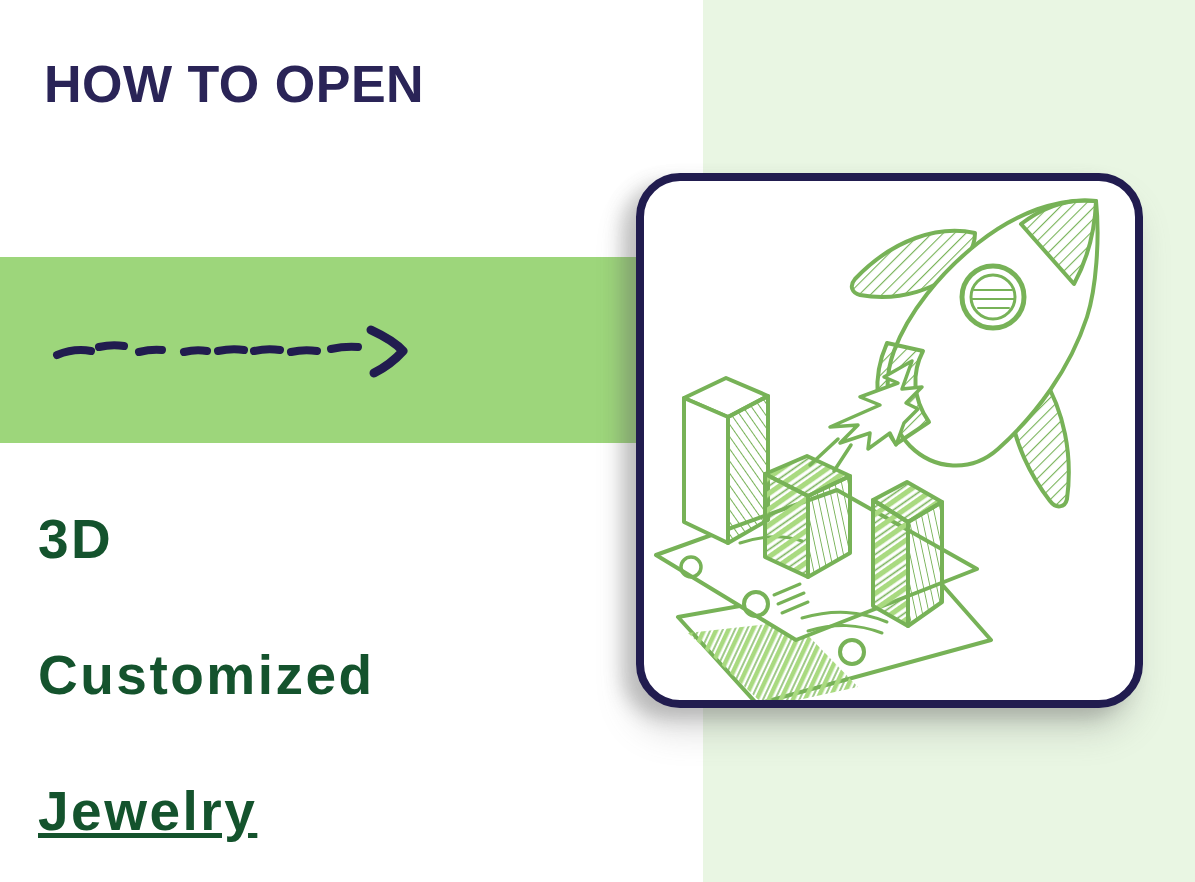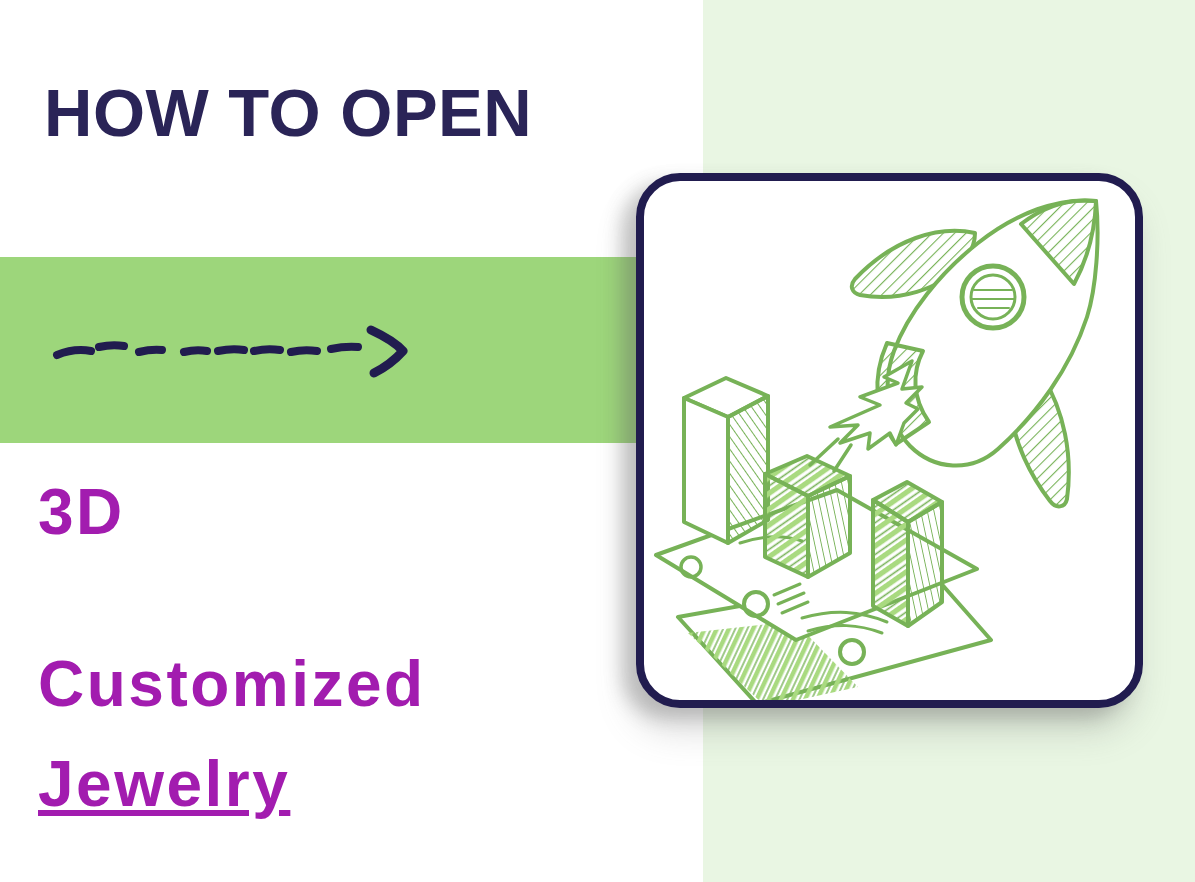--- a/index.html
+++ b/index.html
@@ -10,34 +10,34 @@
   }
   .vband{
     position:absolute;left:703px;top:0;width:492px;height:882px;
     background:#e9f6e3;
   }
   .hband{
     position:absolute;left:0;top:257px;width:658px;height:186px;
     background:#9dd67b;
   }
   .title{
-    position:absolute;left:44px;top:74px;
-    font-size:67px;font-weight:800;letter-spacing:0.5px;
+    position:absolute;left:44px;top:54px;
+    font-size:52px;font-weight:800;letter-spacing:0.5px;
     color:#2a2457;white-space:nowrap;
   }
   .arrow-wrap{
     position:absolute;left:45px;top:315px;width:380px;height:70px;
   }
   .hl{
     position:absolute;left:38px;
-    font-size:64px;font-weight:700;letter-spacing:2.5px;
-    color:#a21caf;white-space:nowrap;line-height:1;
+    font-size:55px;font-weight:700;letter-spacing:2.5px;
+    color:#14532d;white-space:nowrap;line-height:1;margin-top:32px;
   }
   .hl1{top:480px;}
-  .hl2{top:652px;}
+  .hl2{top:616px;}
   .hl3{top:752px;text-decoration:underline;}
   .card{
     position:absolute;left:636px;top:173px;width:491px;height:519px;
     background:#ffffff;border:8px solid #211c4f;border-radius:44px;
     box-shadow:-14px 10px 18px rgba(96,96,96,0.32), -6px 24px 34px rgba(110,110,110,0.22);
     overflow:hidden;
   }
   .card svg{display:block;width:100%;height:100%;}
 </style>
 </head>

